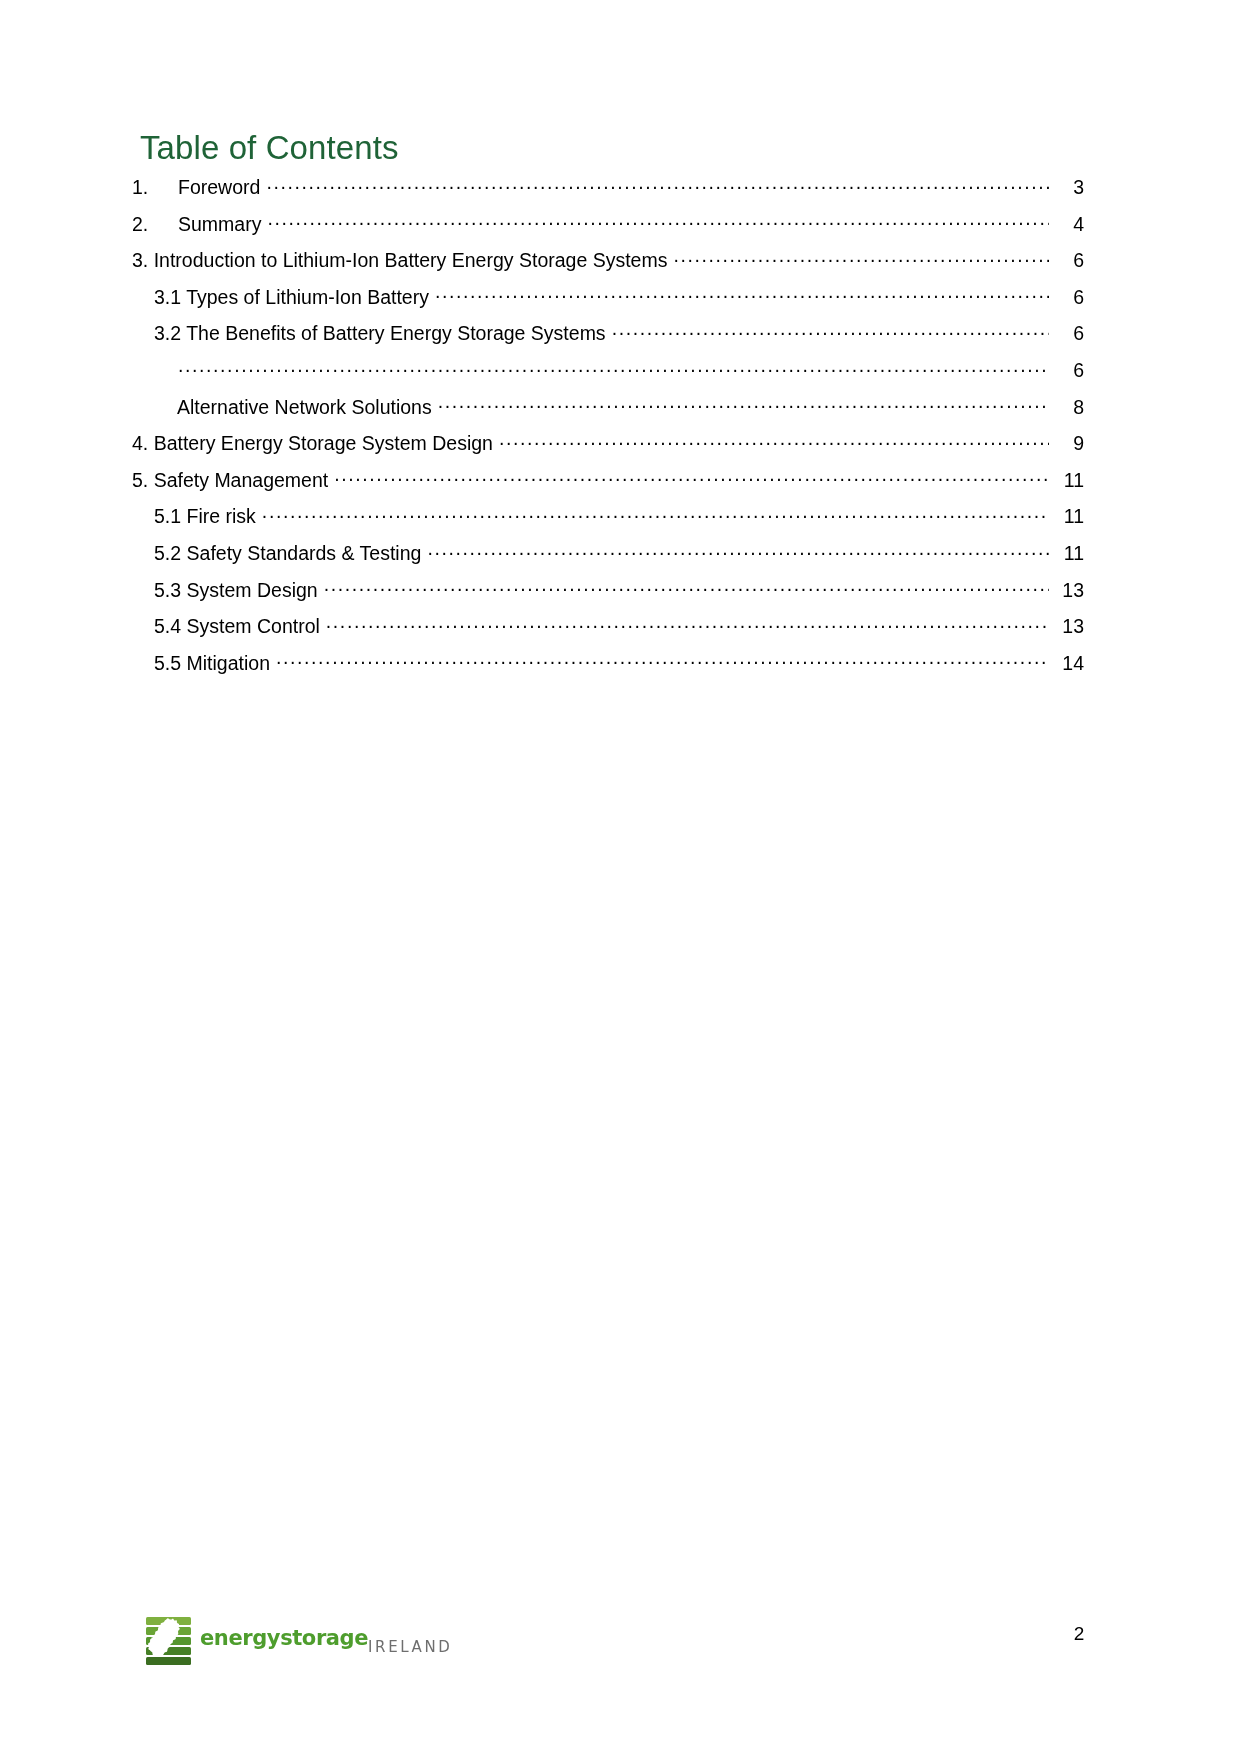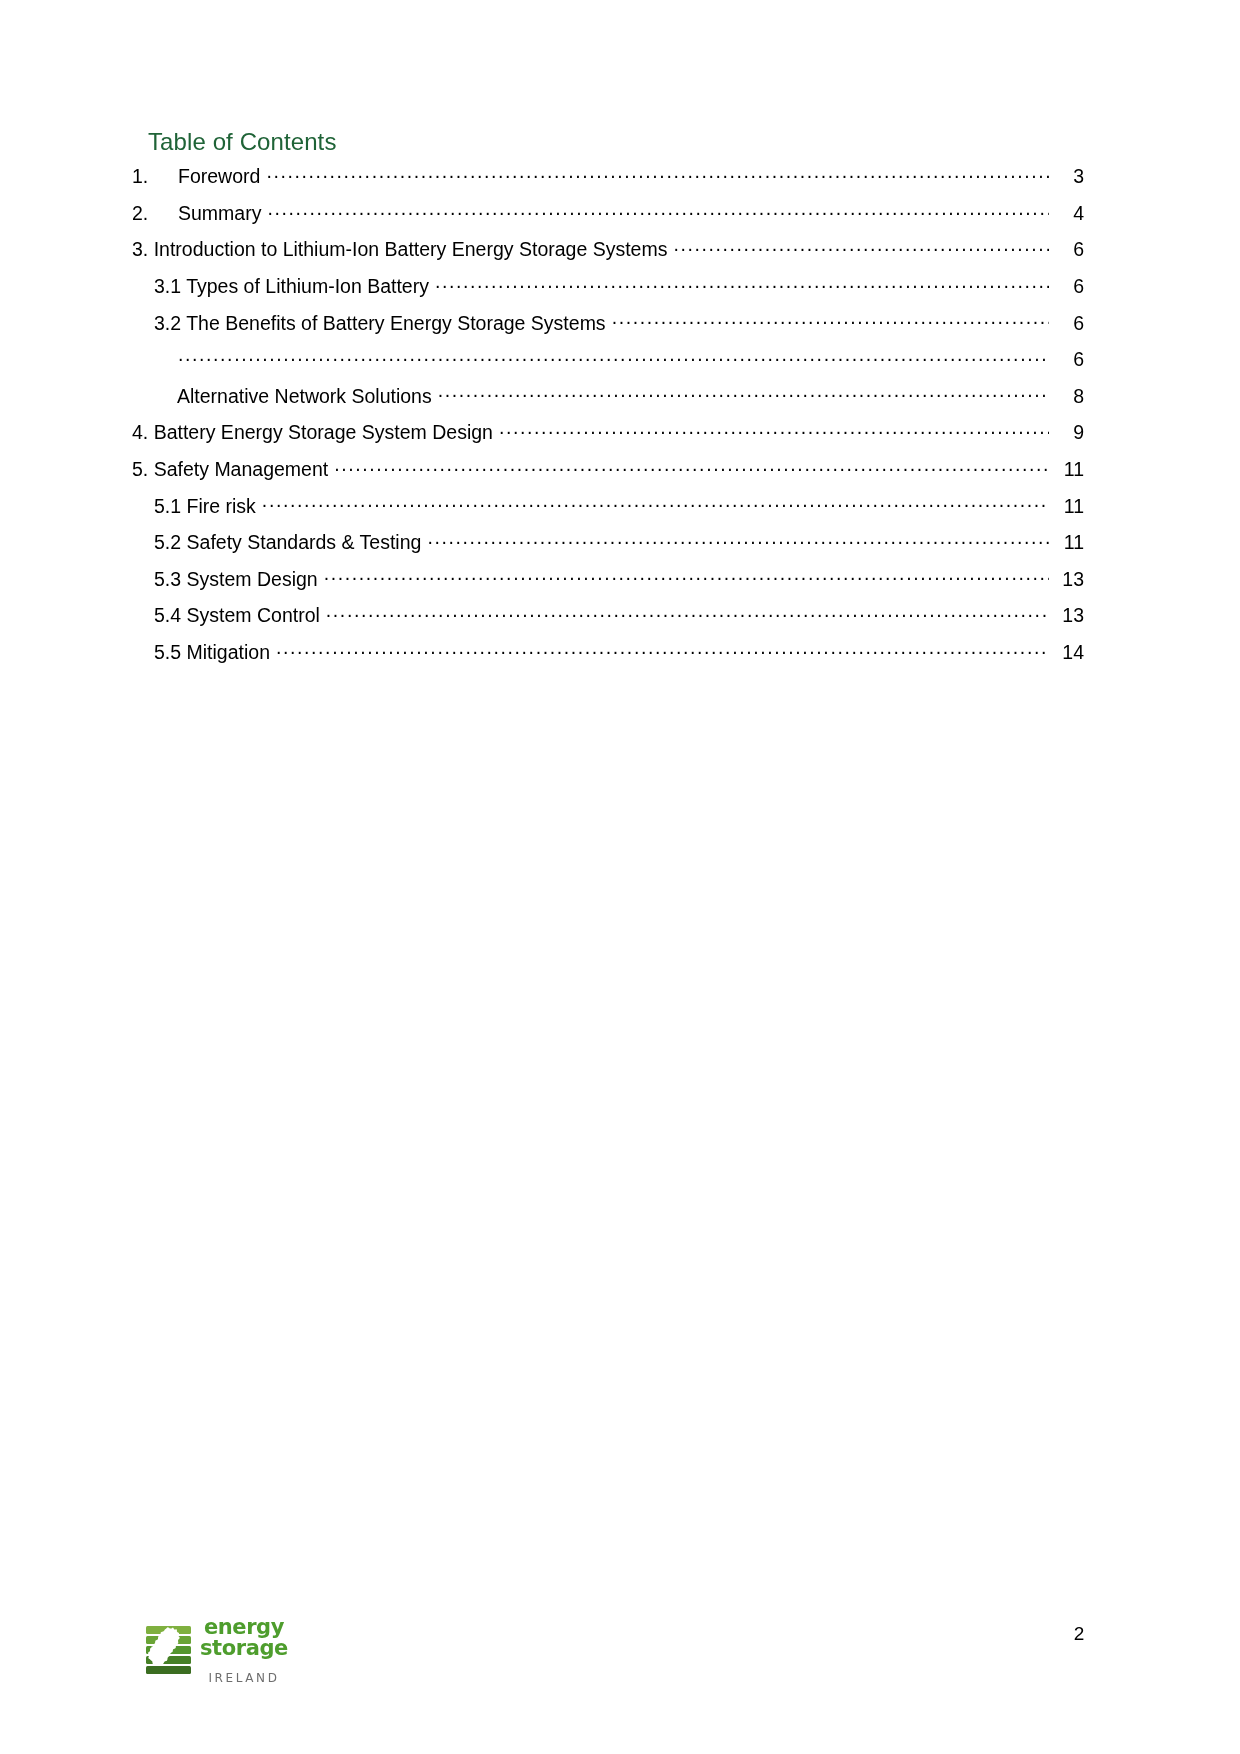--- a/index.html
+++ b/index.html
@@ -19,26 +19,26 @@
     overflow: hidden;
     box-sizing: border-box;
   }
   .content {
     position: absolute;
     left: 132px;
     top: 128px;
     width: 952px;
   }
   .toc-title {
-    font-size: 24px;
+    font-size: 33px;
     font-weight: 400;
     color: #1F6337;
     letter-spacing: 0.1px;
     line-height: 1.2;
-    margin: 0 0 7px 16px;
+    margin: 0 0 7px 8px;
     white-space: nowrap;
   }
   .toc-list {
     margin: 0;
     padding: 0;
     list-style: none;
   }
   .toc-row {
     display: flex;
     align-items: baseline;
@@ -100,36 +100,35 @@
     gap: 9px;
   }
   .logo-mark {
     position: relative;
     width: 45px;
     height: 48px;
     flex: 0 0 auto;
   }
   .logo-wordmark {
     display: flex;
-    flex-direction: column;
+    flex-direction: row;
     line-height: 1;
-    align-items: center;
   }
   .logo-line1, .logo-line2 {
     font-family: "DejaVu Sans", sans-serif;
     font-weight: 700;
     font-size: 21px;
     color: #4E9D2D;
     letter-spacing: -0.4px;
     line-height: 1.02;
   }
   .logo-line3 {
     font-family: "DejaVu Sans", sans-serif;
     font-weight: 400;
-    font-size: 12px;
+    font-size: 15px;
     color: #6E6E6E;
     letter-spacing: 2.6px;
     margin-top: 12px;
   }
   .page-number {
     position: absolute;
     left: 1064px;
     top: 1623px;
     font-size: 19px;
     color: #000000;

